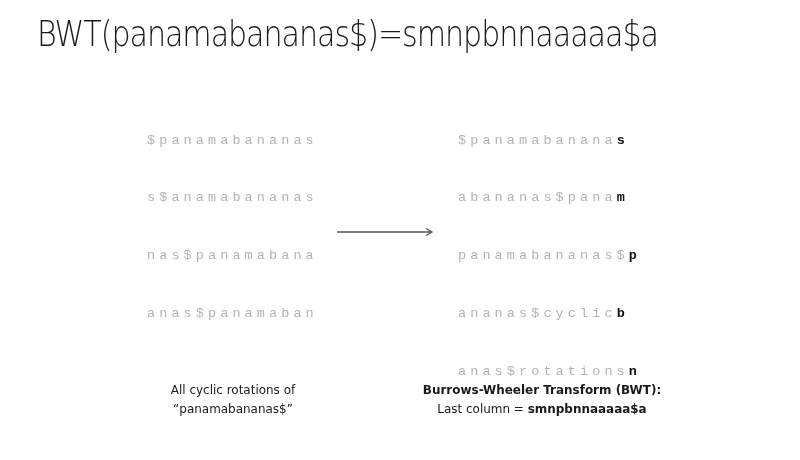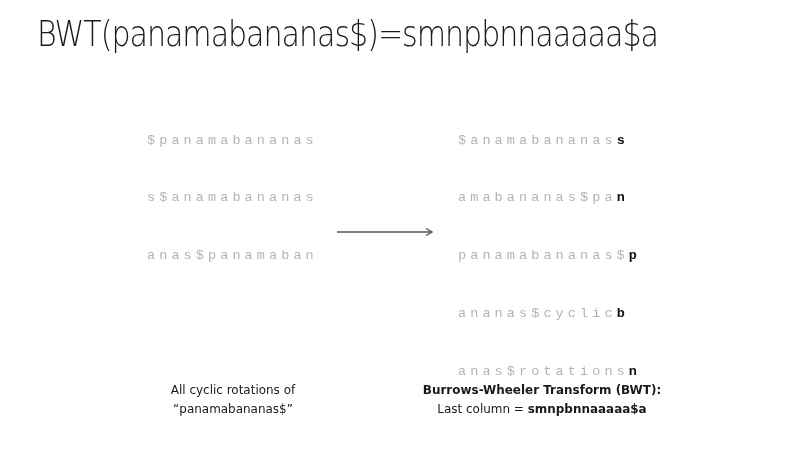--- a/index.html
+++ b/index.html
@@ -75,39 +75,40 @@
     .caption .bold { font-weight: bold; }
   </style>
 </head>
 <body>
 
 <div class="title">BWT(panamabananas$)=smnpbnnaaaaa$a</div>
 
 <div class="matrix left">
   <span class="row">$panamabananas</span>
   <span class="row">s$anamabananas</span>
+  <span class="row">nas$panamabana</span>
   <span class="row">anas$panamaban</span>
   
   
   
   
   
   
   
   
 </div>
 
 <svg class="arrow" viewBox="0 0 96 10" xmlns="http://www.w3.org/2000/svg">
   <line x1="0" y1="5" x2="94" y2="5" stroke="#555555" stroke-width="1.3"></line>
   <polyline points="89,1.5 95,5 89,8.5" fill="none" stroke="#555555" stroke-width="1.3"></polyline>
 </svg>
 
 <div class="matrix right">
-  <span class="row"><span>$anamabananas</span><span class="last-char">s</span></span>
-  <span class="row"><span>amabananas$pa</span><span class="last-char">n</span></span>
+  <span class="row"><span>$panamabanana</span><span class="last-char">s</span></span>
+  <span class="row"><span>abananas$pana</span><span class="last-char">m</span></span>
   <span class="row"><span>panamabananas$</span><span class="last-char">p</span></span>
   <span class="row"><span>ananas$cyclic</span><span class="last-char">b</span></span>
   <span class="row"><span>anas$rotations</span><span class="last-char">n</span></span>
   
   
   
   
   
   
   

